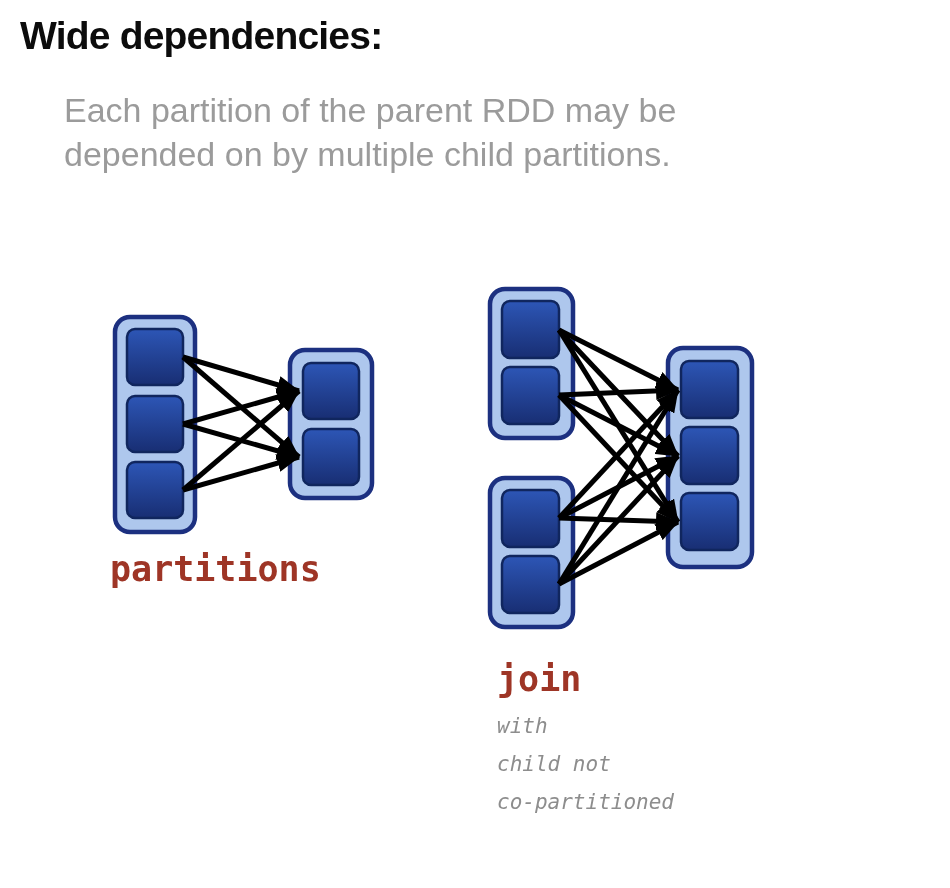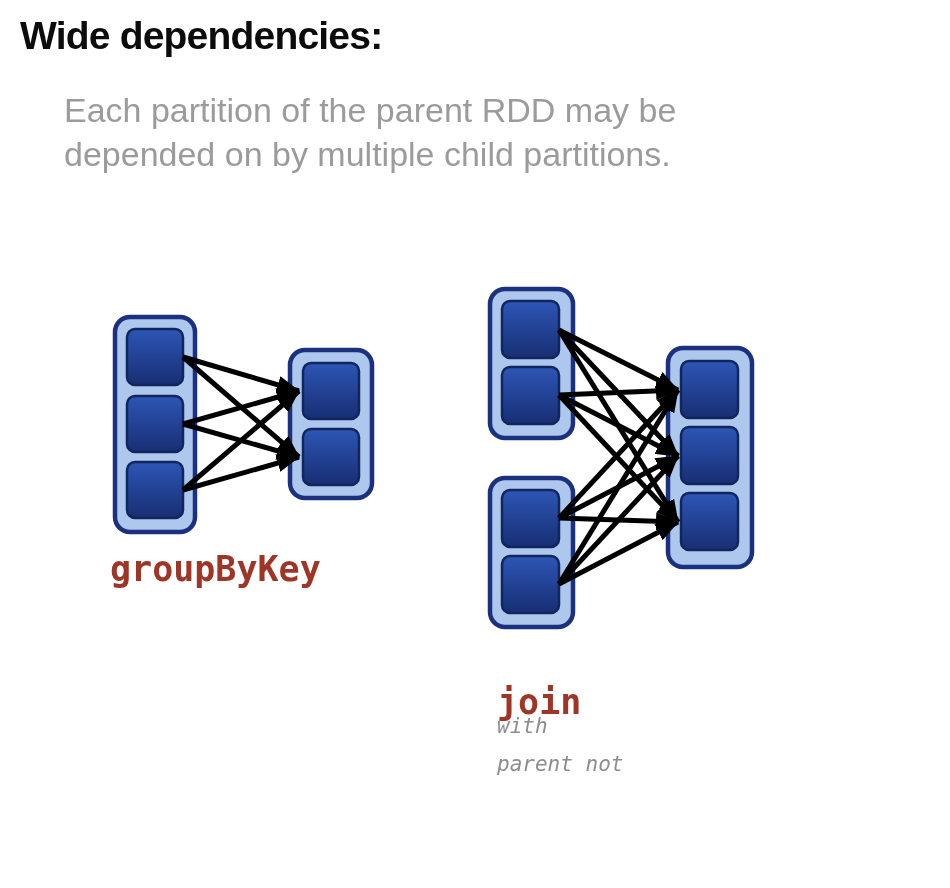--- a/index.html
+++ b/index.html
@@ -45,21 +45,21 @@
   }
   .op-label {
     position: absolute;
     font-family: "DejaVu Sans Mono", monospace;
     font-size: 35px;
     font-weight: bold;
     color: #9e3526;
     white-space: nowrap;
   }
   .op-label.gbk { left: 110px; top: 549px; }
-  .op-label.join { left: 497px; top: 659px; margin-top: 23px; }
+  .op-label.join { left: 497px; top: 659px; }
   .op-note {
     position: absolute;
     left: 497px;
     top: 707px;
     font-family: "DejaVu Sans Mono", monospace;
     font-size: 21px;
     font-style: italic;
     line-height: 38px;
     color: #8d8d8d;
     white-space: nowrap;
@@ -120,22 +120,23 @@
         <line x1="559" y1="584" x2="678" y2="456" stroke="#000000" stroke-width="5" marker-end="url(#arrow-head)"></line>
         <line x1="559" y1="584" x2="678" y2="522" stroke="#000000" stroke-width="5" marker-end="url(#arrow-head)"></line>
       </g>
   </svg>
 
   <div class="page-title">Wide dependencies:</div>
 
   <div class="page-subtitle">Each partition of the parent RDD may be
 depended on by multiple child partitions.</div>
 
-  <div class="op-label gbk">groupByKey</div>
+  <div class="op-label gbk">partitions</div>
 
   <div class="op-label join">join</div>
 
   <div class="op-note">
     <div>with</div>
-    <div>parent not</div>
+    <div>child not</div>
+    <div>co-partitioned</div>
   </div>
 
 </div>
 
 </body></html>

